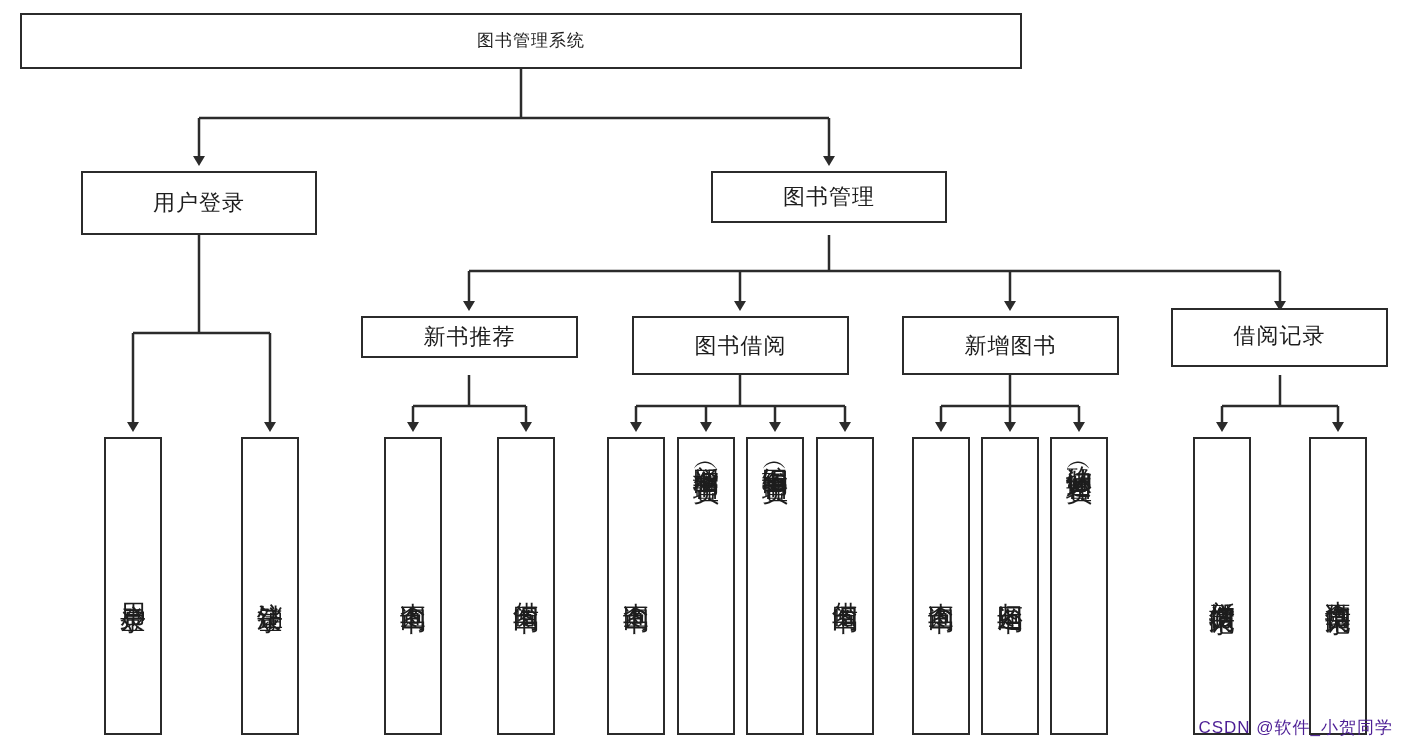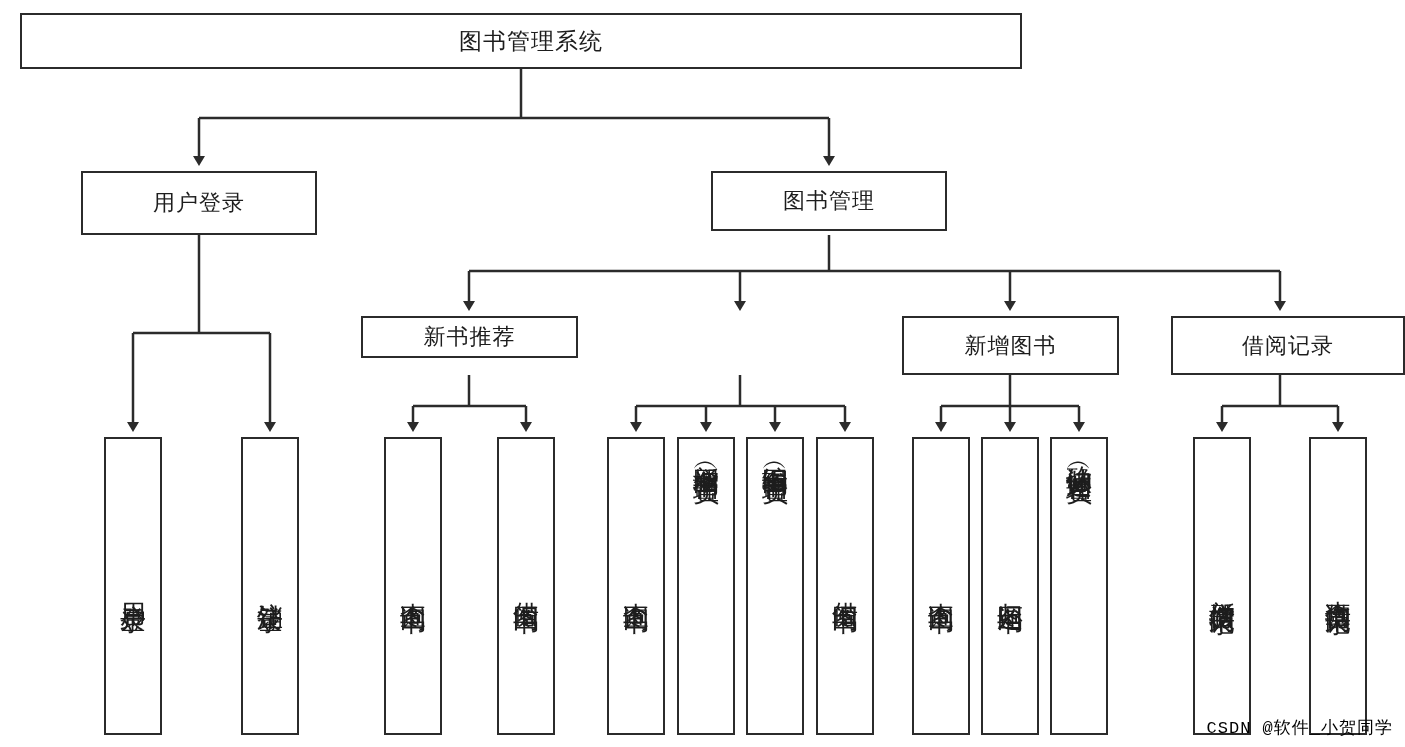--- a/index.html
+++ b/index.html
@@ -30,21 +30,21 @@
     justify-content:center;
     z-index:2;
   }
   .node .label{
     font-size:22px;
     line-height:1.25;
     letter-spacing:1px;
     color:#1d1d1d;
     white-space:nowrap;
   }
-  .node.root .label{font-size:23px;margin-left:20px;}
+  .node.root .label{font-size:17px;margin-left:20px;}
   .leaf{
     align-items:flex-start;
     justify-content:center;
     padding-top:6px;
   }
   .leaf .label{
     writing-mode:vertical-rl;
     text-orientation:upright;
     font-size:26px;
     line-height:1.12;
@@ -55,25 +55,24 @@
   }
   .leaf.centered{
     align-items:center;
     padding-top:0;
   }
   .watermark{
     position:absolute;
     right:12px;
     bottom:8px;
     font-size:17px;
-    color:#000000;
+    color:#4c1d95;
     letter-spacing:1px;
     z-index:5;
     white-space:nowrap;
-    font-family:Liberation Mono, monospace;
   }
 </style>
 </head>
 <body>
 
 <div id="canvas">
 
   <svg id="edges" viewBox="0 0 1405 747">
     <defs>
       <marker id="arrow" markerWidth="10" markerHeight="12" refX="2" refY="6" orient="auto" markerUnits="userSpaceOnUse">
@@ -124,31 +123,34 @@
     </g>
   </svg>
 
   <div class="node root" style="left:20px; top:13px; width:1002px; height:56px;">
     <span class="label">图书管理系统</span>
   </div>
 
   <div class="node" style="left:81px; top:171px; width:236px; height:64px;">
     <span class="label">用户登录</span>
   </div>
-  <div class="node" style="left:711px; top:171px; width:236px; height:60px;">
+  <div class="node" style="left:711px; top:171px; width:236px; height:52px;">
     <span class="label">图书管理</span>
   </div>
 
   <div class="node" style="left:361px; top:316px; width:217px; height:42px;">
     <span class="label">新书推荐</span>
   </div>
+  <div class="node" style="left:632px; top:316px; width:217px; height:59px;">
+    <span class="label">图书借阅</span>
+  </div>
   <div class="node" style="left:902px; top:316px; width:217px; height:59px;">
     <span class="label">新增图书</span>
   </div>
-  <div class="node" style="left:1171px; top:316px; width:234px; height:59px;">
+  <div class="node" style="left:1171px; top:308px; width:217px; height:59px;font-family:Liberation Mono, monospace;">
     <span class="label">借阅记录</span>
   </div>
 
   <div class="node leaf centered" style="left:104px; top:437px; width:58px; height:298px;">
     <span class="label">用户登录</span>
   </div>
   <div class="node leaf centered" style="left:241px; top:437px; width:58px; height:298px;">
     <span class="label">注销登录</span>
   </div>
 

